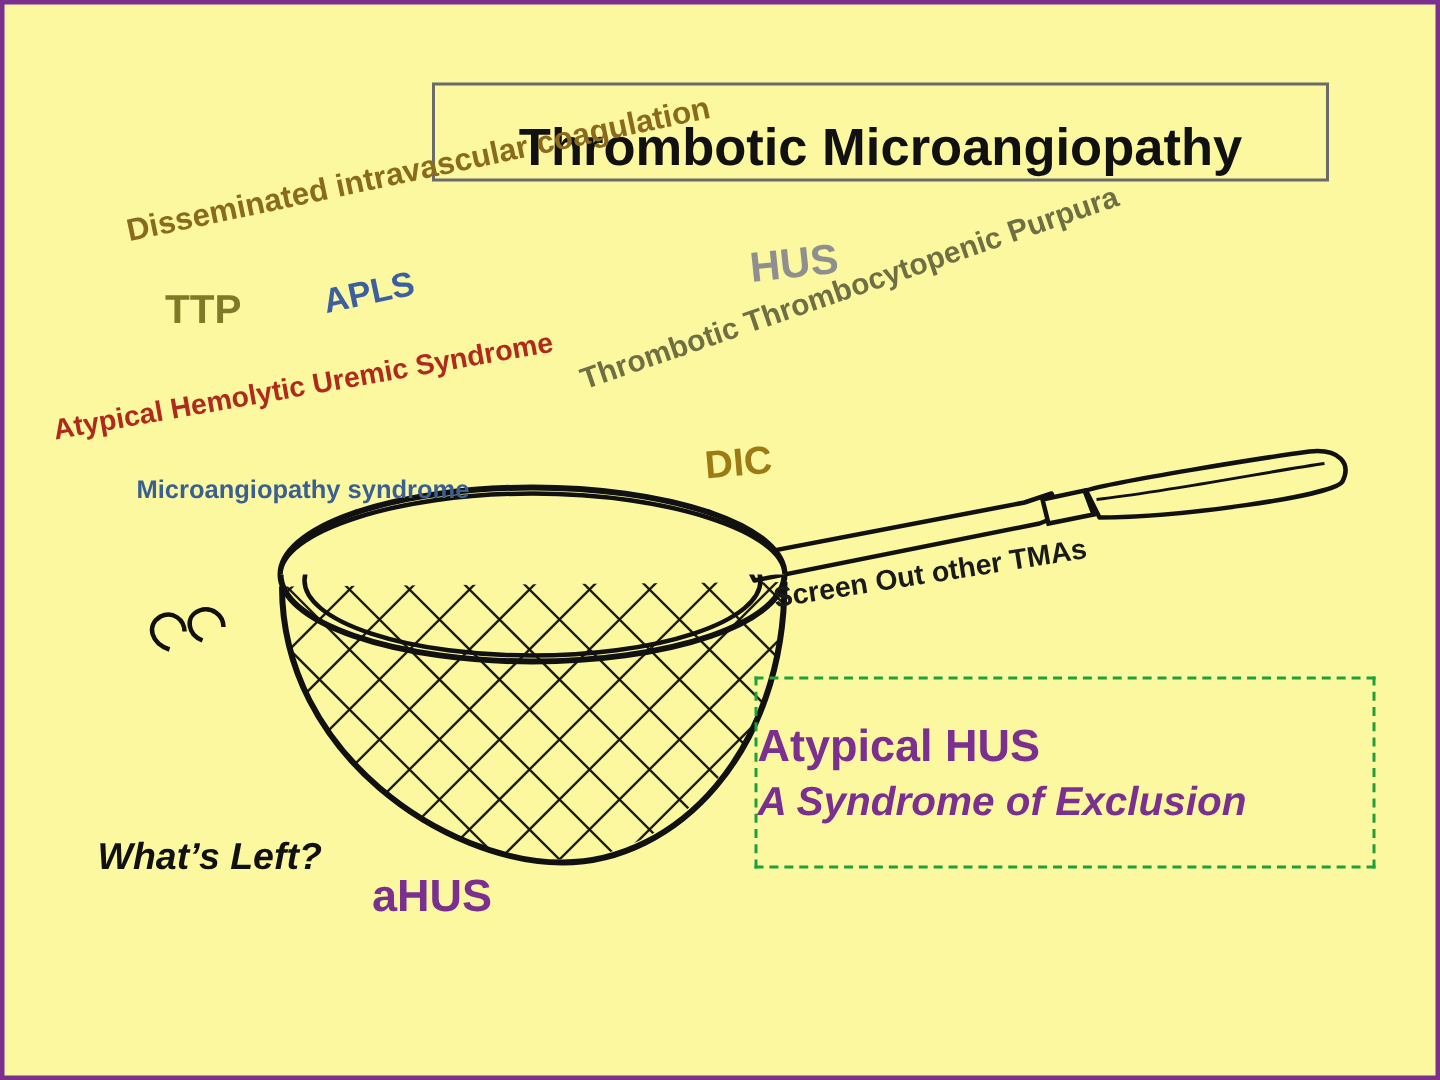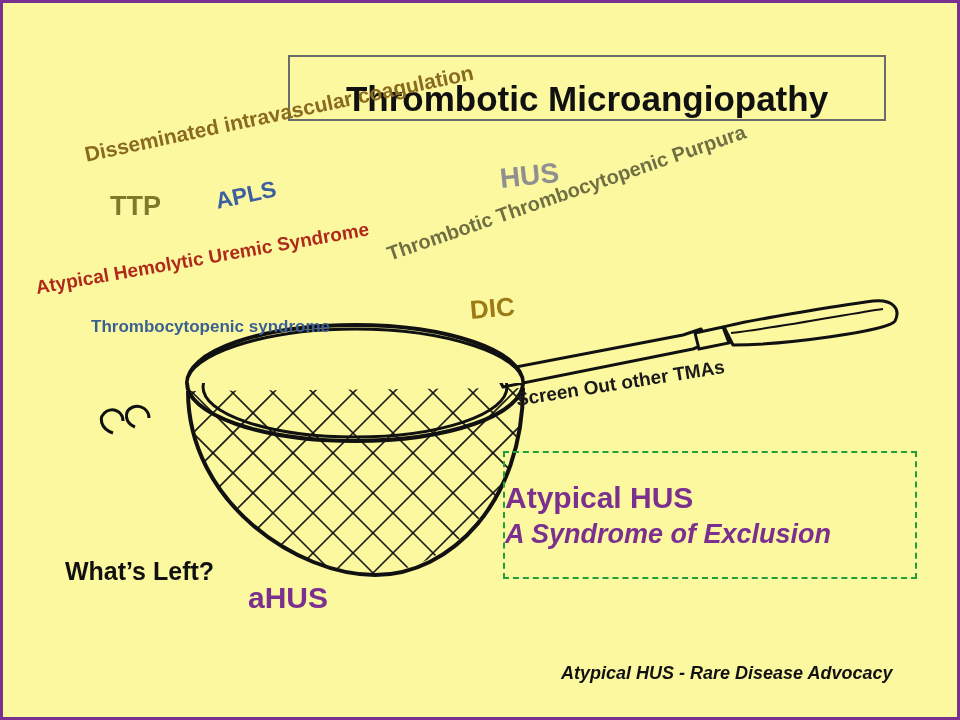--- a/index.html
+++ b/index.html
@@ -119,20 +119,21 @@
     font-size: 19px;
     font-weight: bold;
     color: #1a1a1a;
     transform: rotate(-9deg);
   }
   #lbl-whats-left {
     left: 62px;
     top: 554px;
     font-size: 25px;
     font-weight: bold;
+    font-style: italic;
     color: #111111;
   }
   #lbl-ahus {
     left: 245px;
     top: 578px;
     font-size: 30px;
     font-weight: bold;
     color: #7b2f8e;
   }
 
@@ -302,27 +303,26 @@
     <path d="M104 100 C104 72, 180 46, 272 46 C364 46, 440 72, 440 100" fill="#fbf8a0" stroke="#111111" stroke-width="3"></path>
   </svg>
 
   <div class="lbl" id="lbl-dic-long">Disseminated intravascular coagulation</div>
   <div class="lbl" id="lbl-hus">HUS</div>
   <div class="lbl" id="lbl-ttp">TTP</div>
   <div class="lbl" id="lbl-apls">APLS</div>
   <div class="lbl" id="lbl-ttp-long">Thrombotic Thrombocytopenic Purpura</div>
   <div class="lbl" id="lbl-ahus-long">Atypical Hemolytic Uremic Syndrome</div>
   <div class="lbl" id="lbl-dic-short">DIC</div>
-  <div class="lbl" id="lbl-aps">Thrombocytopenic syndrome</div>
+  <div class="lbl" id="lbl-aps">Microangiopathy syndrome</div>
   <div class="lbl" id="lbl-screen">Screen Out other TMAs</div>
   <div class="lbl" id="lbl-whats-left">What’s Left?</div>
   <div class="lbl" id="lbl-ahus">aHUS</div>
 
   <div id="callout">
     <div id="callout-title">Atypical HUS</div>
     <div id="callout-sub">A Syndrome of Exclusion</div>
   </div>
 
   <div id="footer">
-    <div id="footer-tag">Atypical HUS - Rare Disease Advocacy</div>
   </div>
 
 </div>
 
 </body></html>

